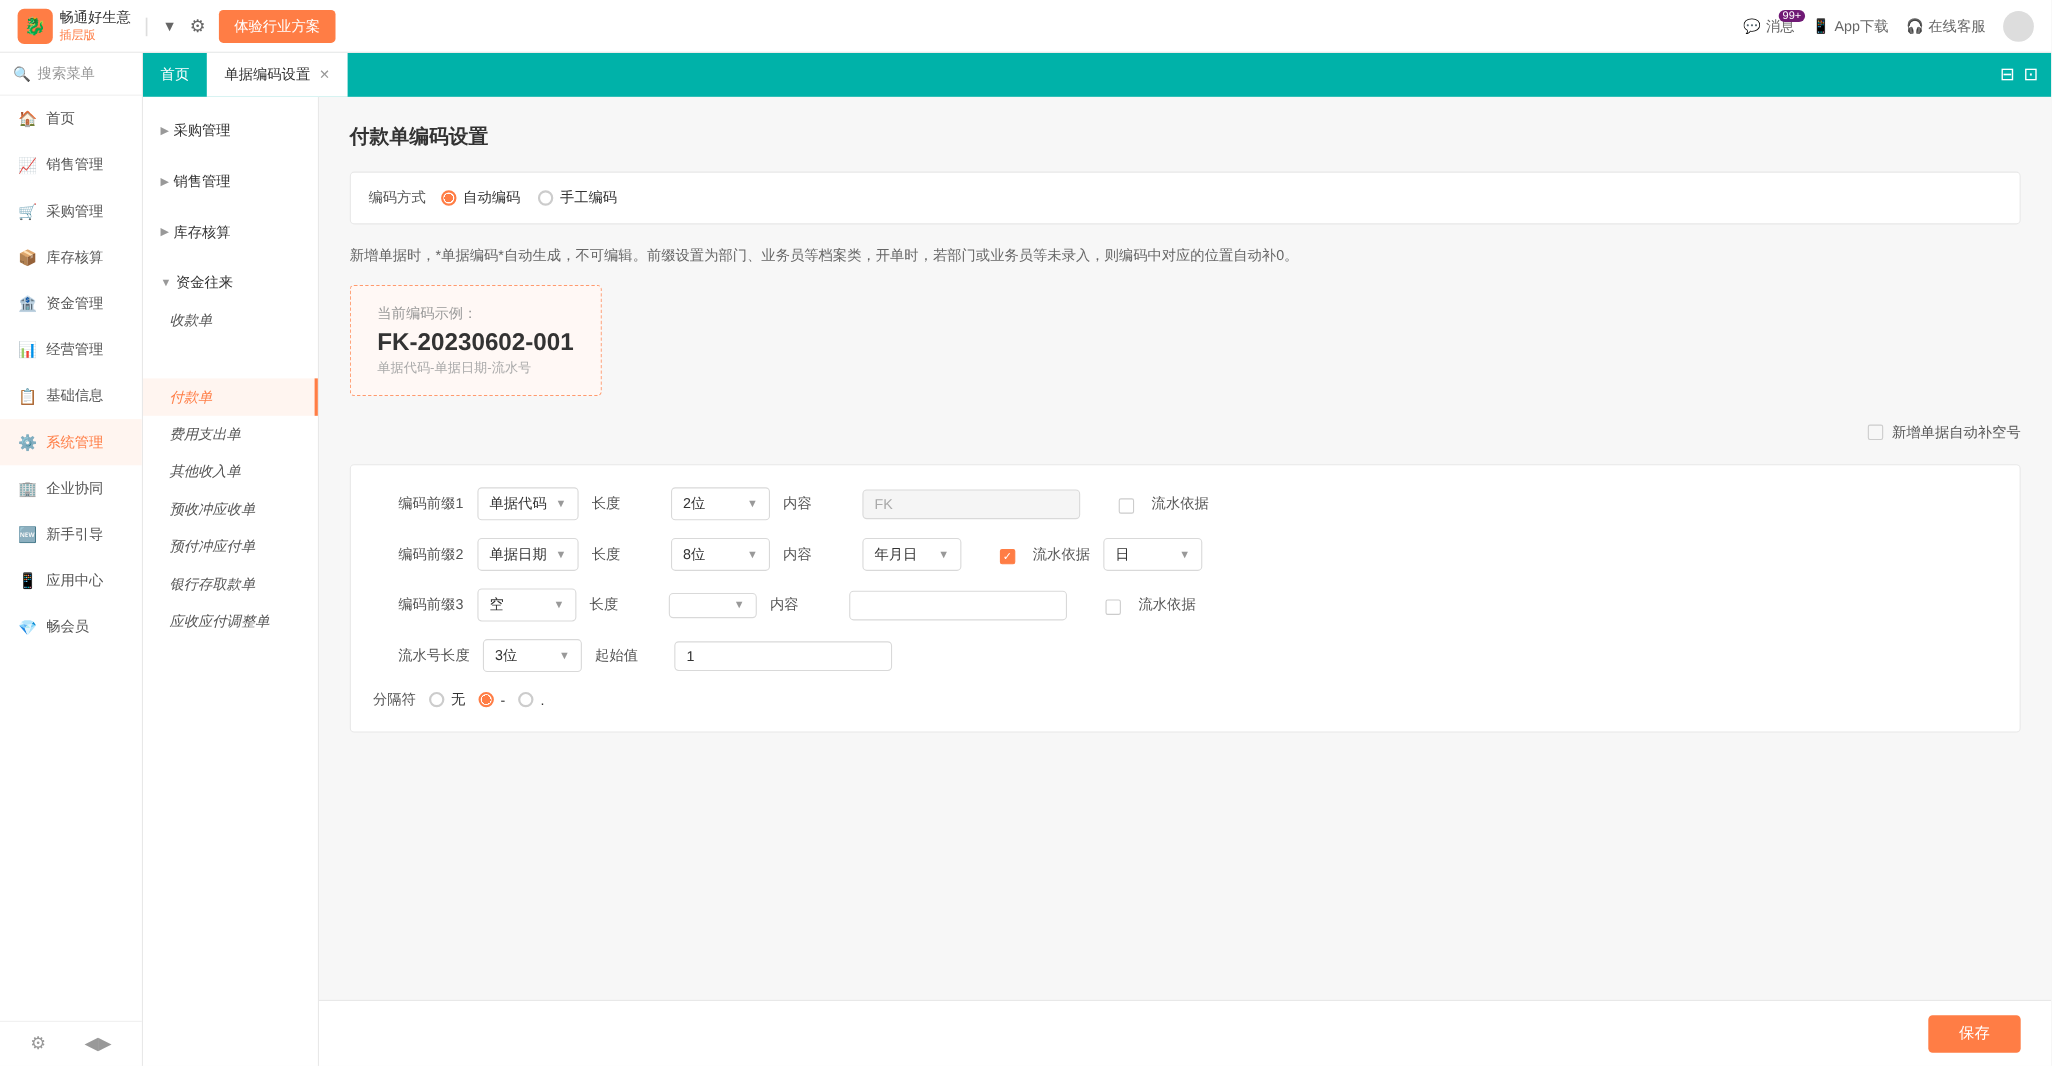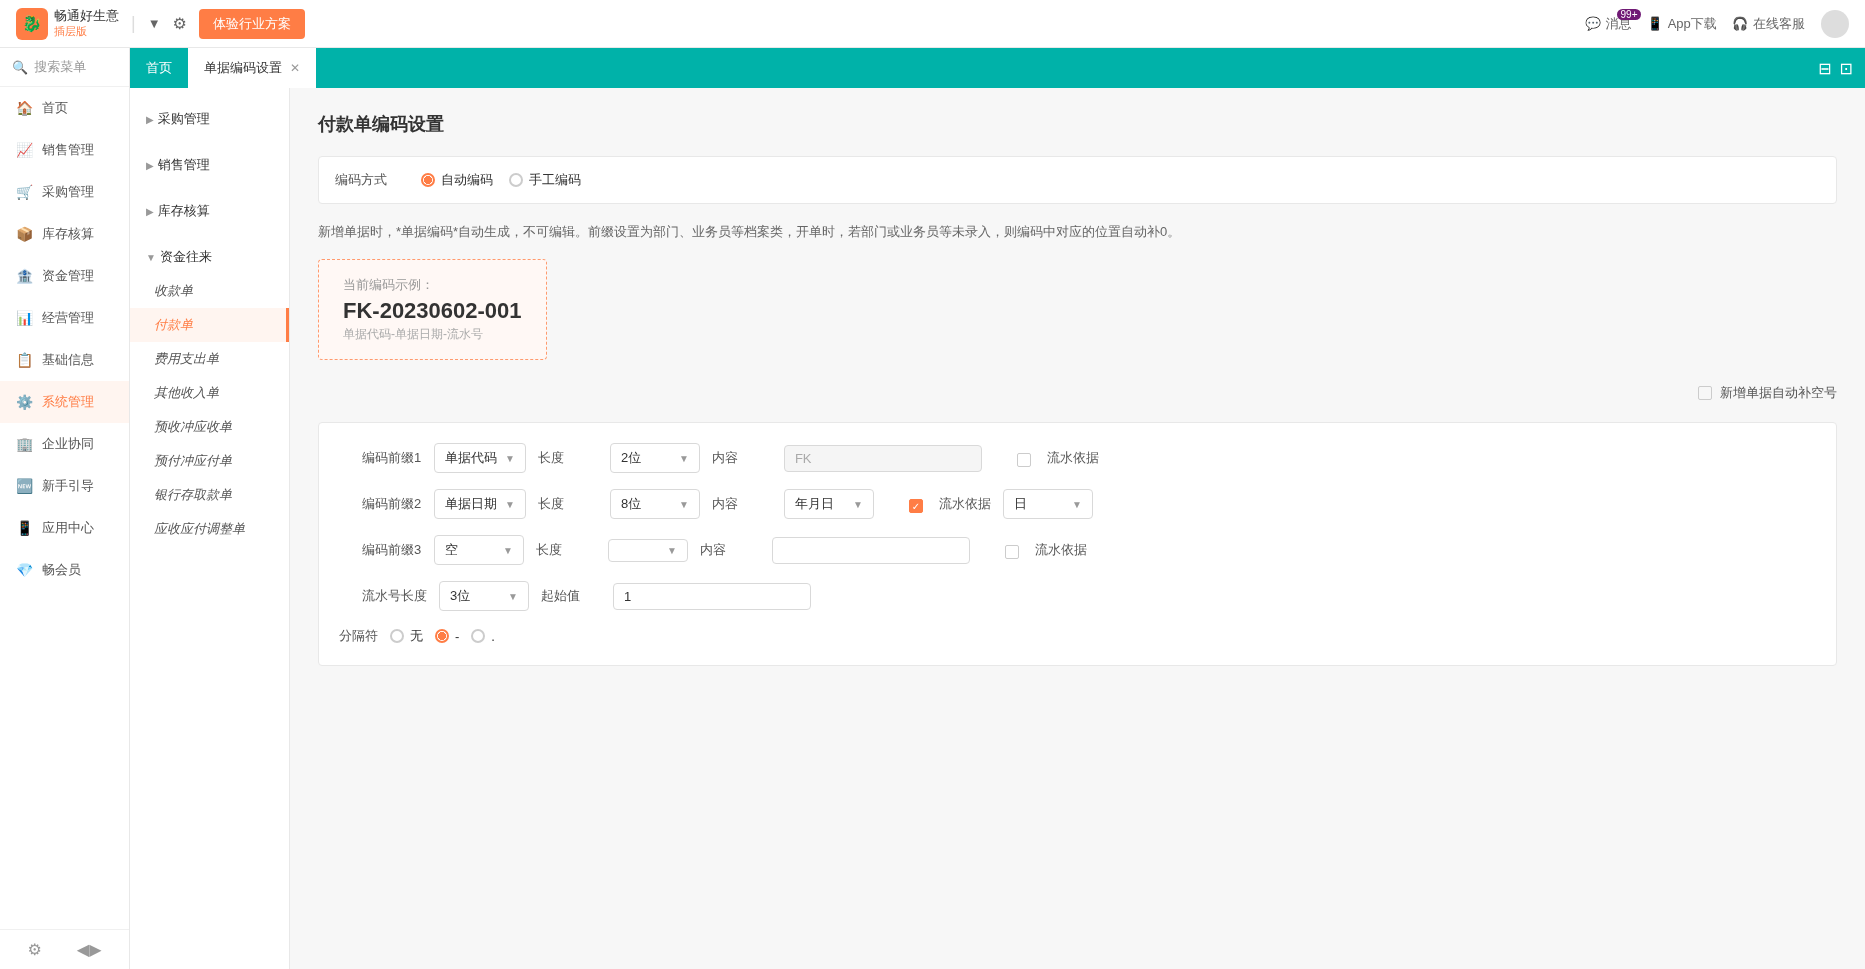--- a/index.html
+++ b/index.html
@@ -109,36 +109,36 @@
       cursor: pointer;
     }
     .sec-menu-header .arrow { font-size: 10px; color: #999; }
     .sec-menu-item {
       padding: 8px 24px;
       font-size: 13px;
       color: #555;
       cursor: pointer;
       font-style: italic;
     }
-    .sec-menu-item.active { background: #fff5f0; color: #ff7d45; border-right: 3px solid #ff7d45; }
+    .sec-menu-item.active { background: #fff5f0; color: #ff7d45; border-right: 3px solid #ff7d45; margin-top: 36px; }
 
     
     .main-panel {
       flex: 1;
       padding: 24px 28px;
       overflow-y: auto;
       background: #f7f7f7;
     }
     .page-title { font-size: 18px; color: #333; font-weight: 600; margin-bottom: 20px; }
 
     
     .code-method-row {
       display: flex;
       align-items: center;
-      gap: 34px;
+      gap: 14px;
       background: #fff;
       padding: 14px 16px;
       border-radius: 4px;
       margin-bottom: 16px;
       border: 1px solid #e8e8e8;
     }
     .code-method-label { font-size: 13px; color: #555; }
     .radio-group { display: flex; align-items: center; gap: 16px; }
     .radio-item { display: flex; align-items: center; gap: 6px; font-size: 13px; color: #333; cursor: pointer; }
     .radio-circle { width: 14px; height: 14px; border-radius: 50%; border: 2px solid #ccc; display: inline-block; }
@@ -510,17 +510,20 @@
                 <label class="separator-option">
                   <span class="radio-circle"></span>
                   <span>.</span>
                 </label>
               </div>
             </div>
 
           </div>
         </div>
 
+        <div class="bottom-bar">
+          <button class="save-btn">保存</button>
+        </div>
       </div>
 
     </div>
   </div>
 </div>
 
 </body></html>

